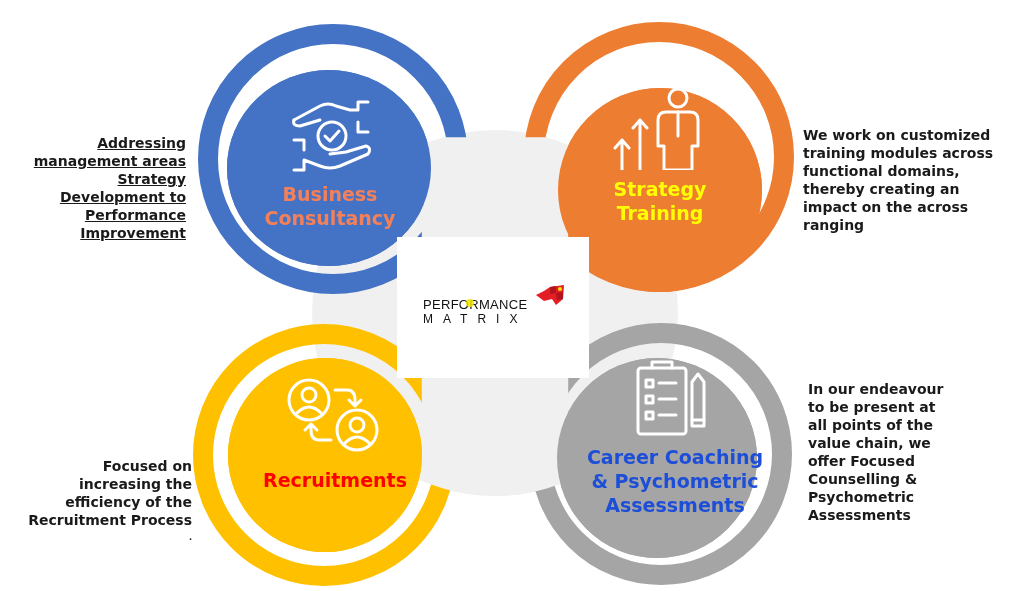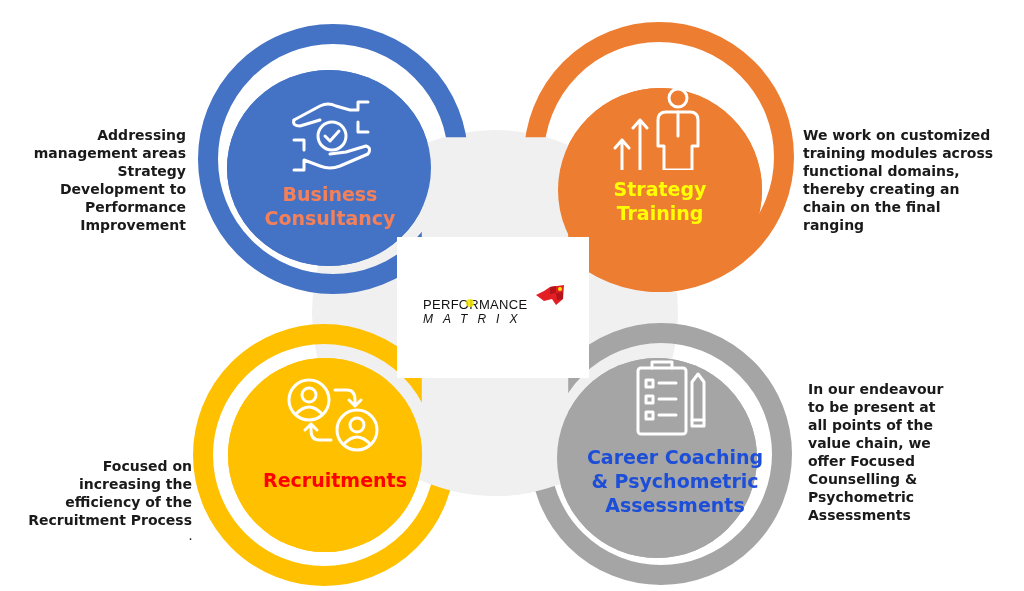--- a/index.html
+++ b/index.html
@@ -7,21 +7,21 @@
   .abs{position:absolute;}
   .ring{position:absolute;border-radius:50%;box-sizing:border-box;}
   .disc{position:absolute;border-radius:50%;}
   .center-bg{position:absolute;border-radius:50%;background:#f0f0f0;}
   .logo-box{position:absolute;background:#ffffff;}
   .title{position:absolute;font-weight:bold;font-size:19px;line-height:24px;text-align:center;}
   .desc{position:absolute;font-weight:bold;font-size:14px;line-height:18px;color:#1a1a1a;}
   .desc.right-align{text-align:right;}
   .icon svg{display:block;}
   .logo-top{position:absolute;font-family:"Liberation Sans",sans-serif;font-size:13px;color:#111;letter-spacing:0.3px;white-space:nowrap;}
-  .logo-bot{position:absolute;font-family:"Liberation Sans",sans-serif;font-size:12px;color:#111;letter-spacing:10px;white-space:nowrap;font-style:italic;}
+  .logo-bot{position:absolute;font-family:"Liberation Sans",sans-serif;font-size:12px;color:#111;letter-spacing:10px;white-space:nowrap;}
 </style>
 </head>
 <body>
 
 <div class="center-bg" style="left:312px;top:130px;width:366px;height:366px;"></div>
 
 <div class="ring" style="left:198px;top:24px;width:270px;height:270px;border:20px solid #4472c4;"></div>
 <div class="disc" style="left:227px;top:70px;width:204px;height:196px;background:#4472c4;"></div>
 
 <div class="ring" style="left:524px;top:22px;width:270px;height:270px;border:20px solid #ed7d31;"></div>
@@ -110,35 +110,35 @@
     <path d="M64 14 L70 22 L70 66 L58 66 L58 22 Z"></path>
     <path d="M58 60 L70 60"></path>
   </svg>
 </div>
 <div class="title" style="left:580px;top:445px;width:190px;color:#1d4ed8;text-align:center;">
   <div>Career Coaching</div>
   <div>&amp; Psychometric</div>
   <div>Assessments</div>
 </div>
 
-<div class="desc right-align" style="left:10px;top:126px;width:176px;">
+<div class="desc right-align" style="left:10px;top:134px;width:176px;text-decoration:underline;">
   <div>Addressing</div>
   <div>management areas</div>
   <div>Strategy</div>
   <div>Development to</div>
   <div>Performance</div>
   <div>Improvement</div>
 </div>
 
 <div class="desc" style="left:803px;top:126px;width:220px;">
   <div>We work on customized</div>
   <div>training modules across</div>
   <div>functional domains,</div>
   <div>thereby creating an</div>
-  <div>chain on the final</div>
+  <div>impact on the across</div>
   <div>ranging</div>
 </div>
 
 <div class="desc right-align" style="left:4px;top:457px;width:188px;">
   <div>Focused on</div>
   <div>increasing the</div>
   <div>efficiency of the</div>
   <div>Recruitment Process</div>
   <div style="font-size:8px;">.</div>
 </div>

